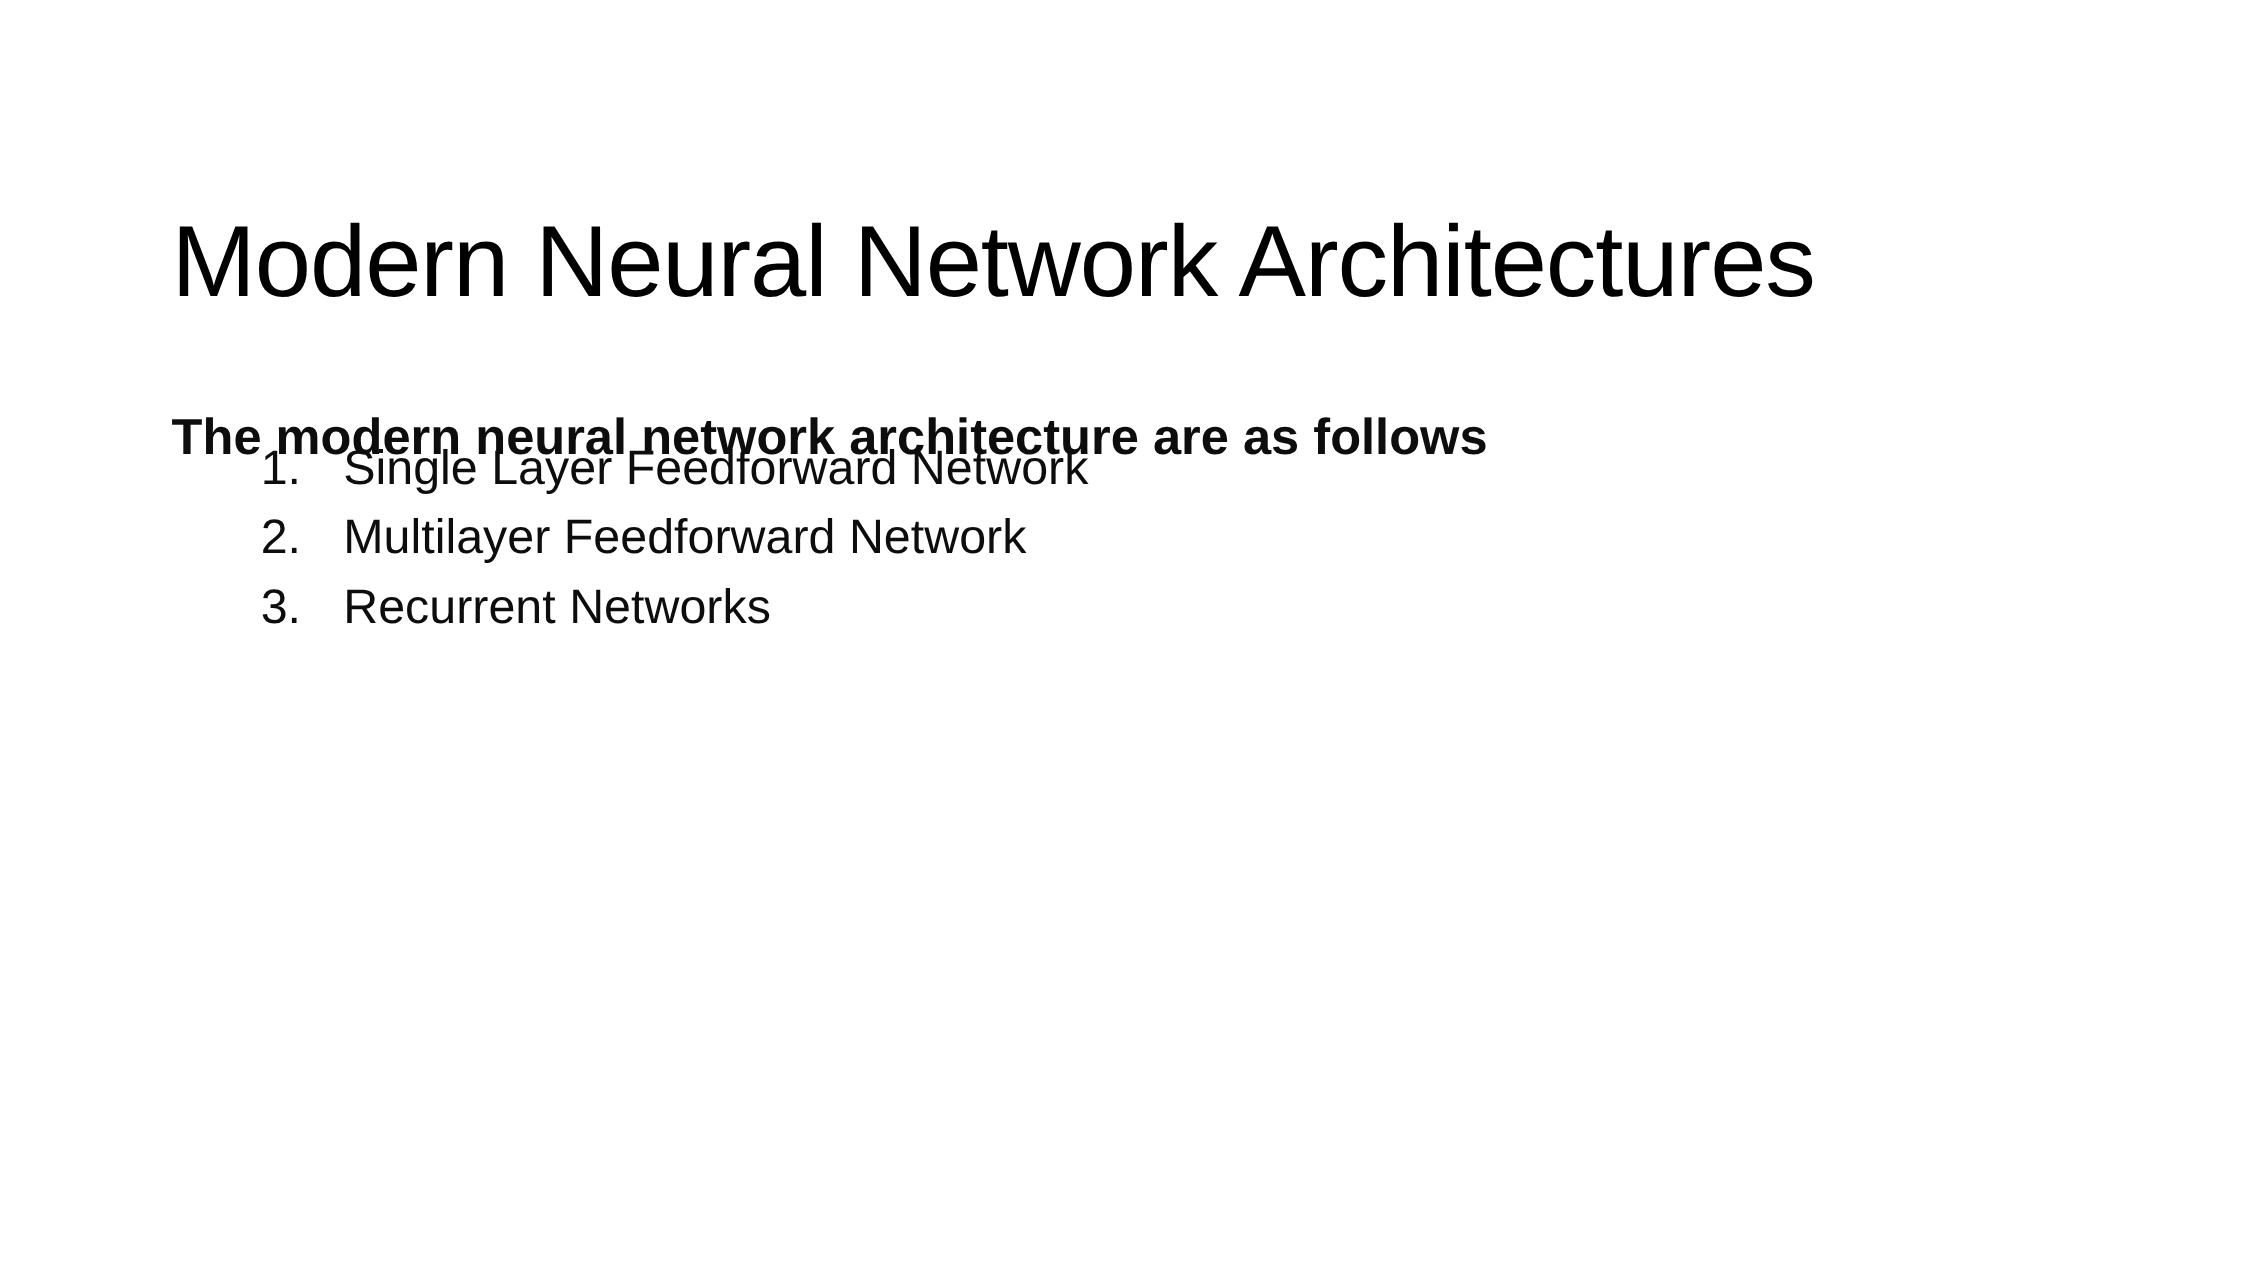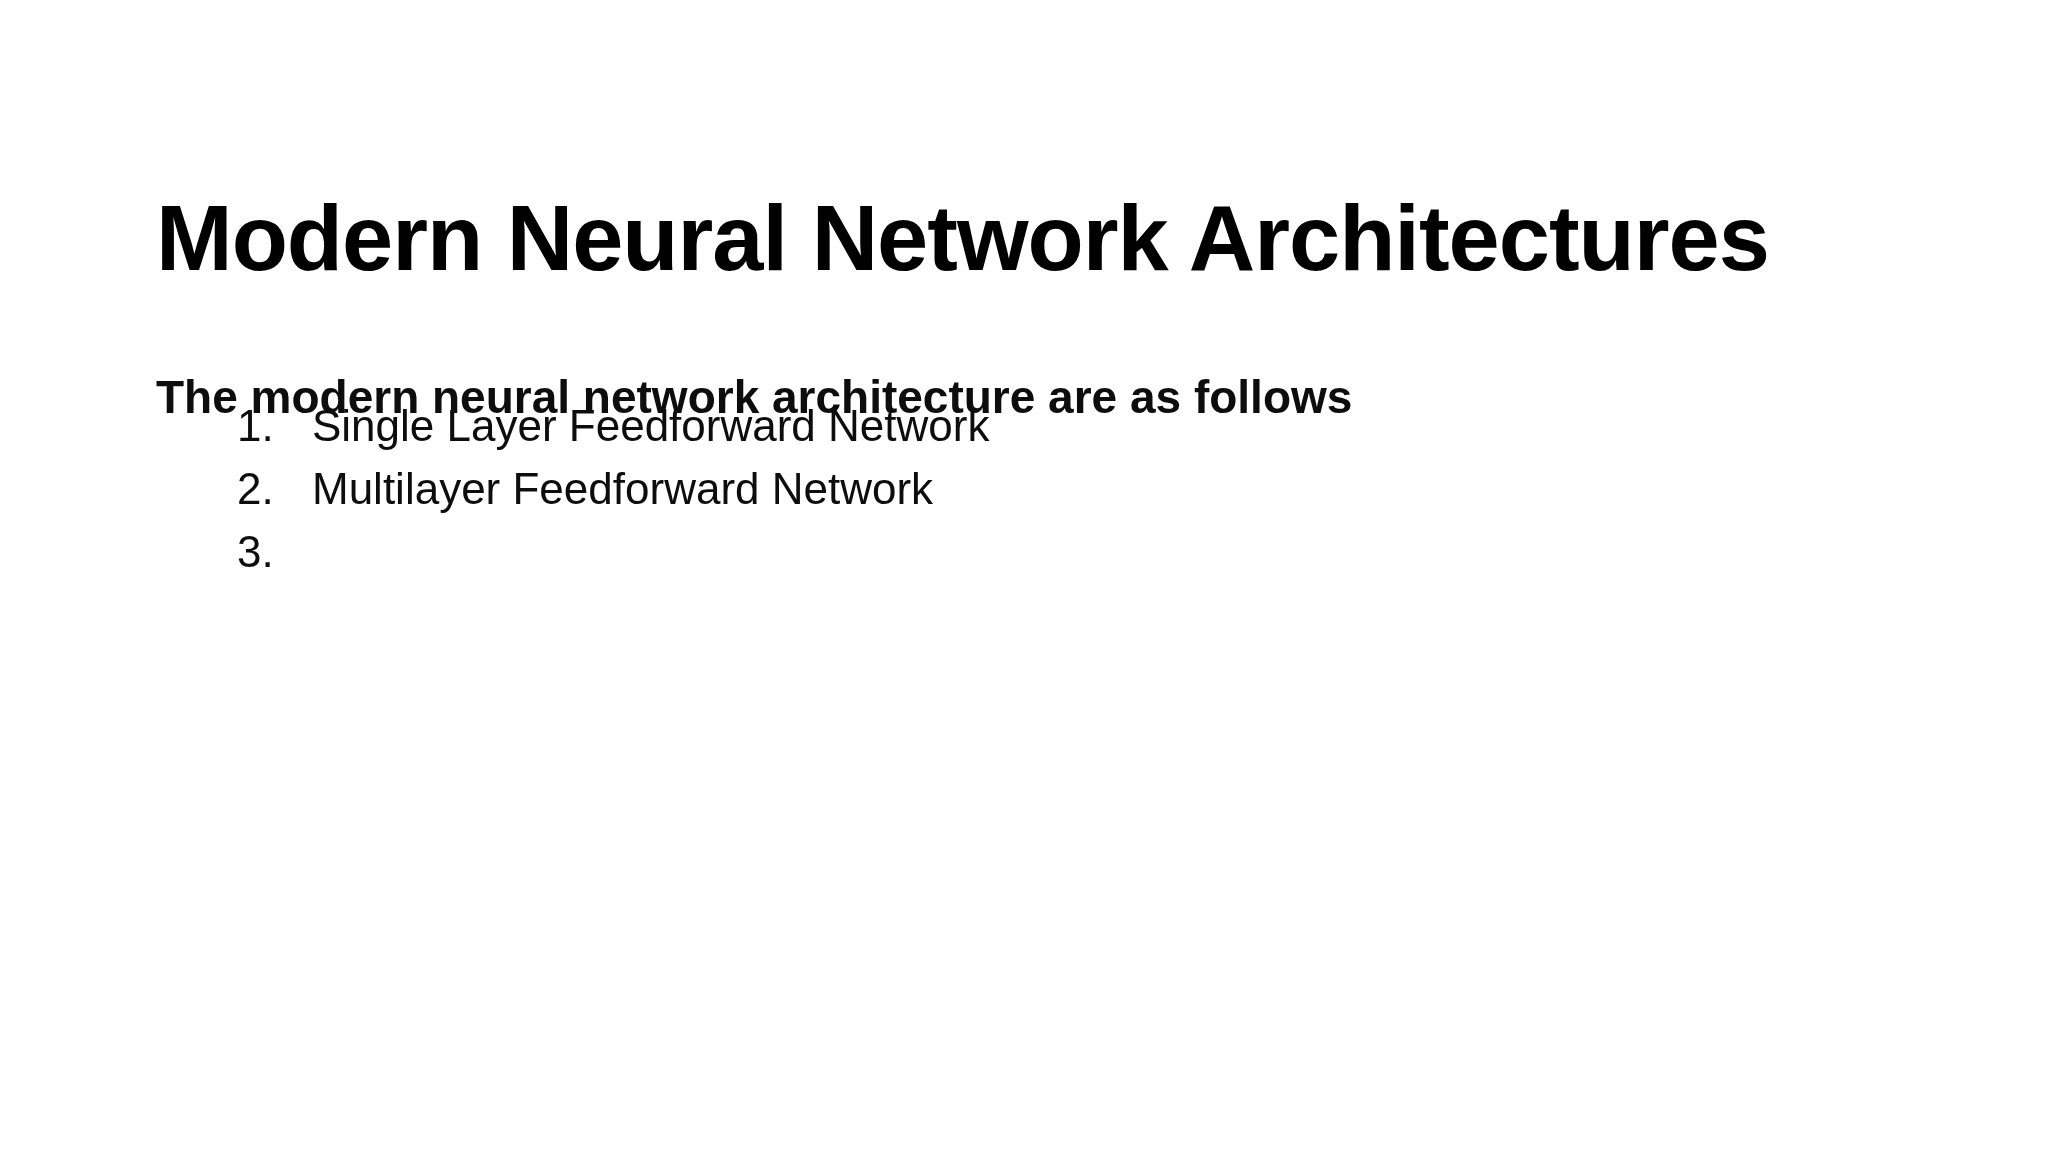--- a/index.html
+++ b/index.html
@@ -14,21 +14,21 @@
     background: #ffffff;
     color: #000000;
     font-family: "Liberation Sans", sans-serif;
     overflow: hidden;
   }
   .slide-title {
     position: absolute;
     left: 156px;
     top: 126px;
     font-size: 92px;
-    font-weight: 700;
+    font-weight: 400;
     letter-spacing: -1px;
     line-height: 1.1;
     white-space: nowrap;
     color: #000000;
   }
   .intro-text {
     position: absolute;
     left: 156px;
     top: 324px;
     font-size: 46px;
@@ -76,17 +76,18 @@
       <span class="label">Single Layer Feedforward Network</span>
     </div>
 
     <div class="list-item">
       <span class="num">2.</span>
       <span class="label">Multilayer Feedforward Network</span>
     </div>
 
     <div class="list-item">
       <span class="num">3.</span>
+      <span class="label">Recurrent Networks</span>
     </div>
 
   </div>
 
 </div>
 
 </body></html>

